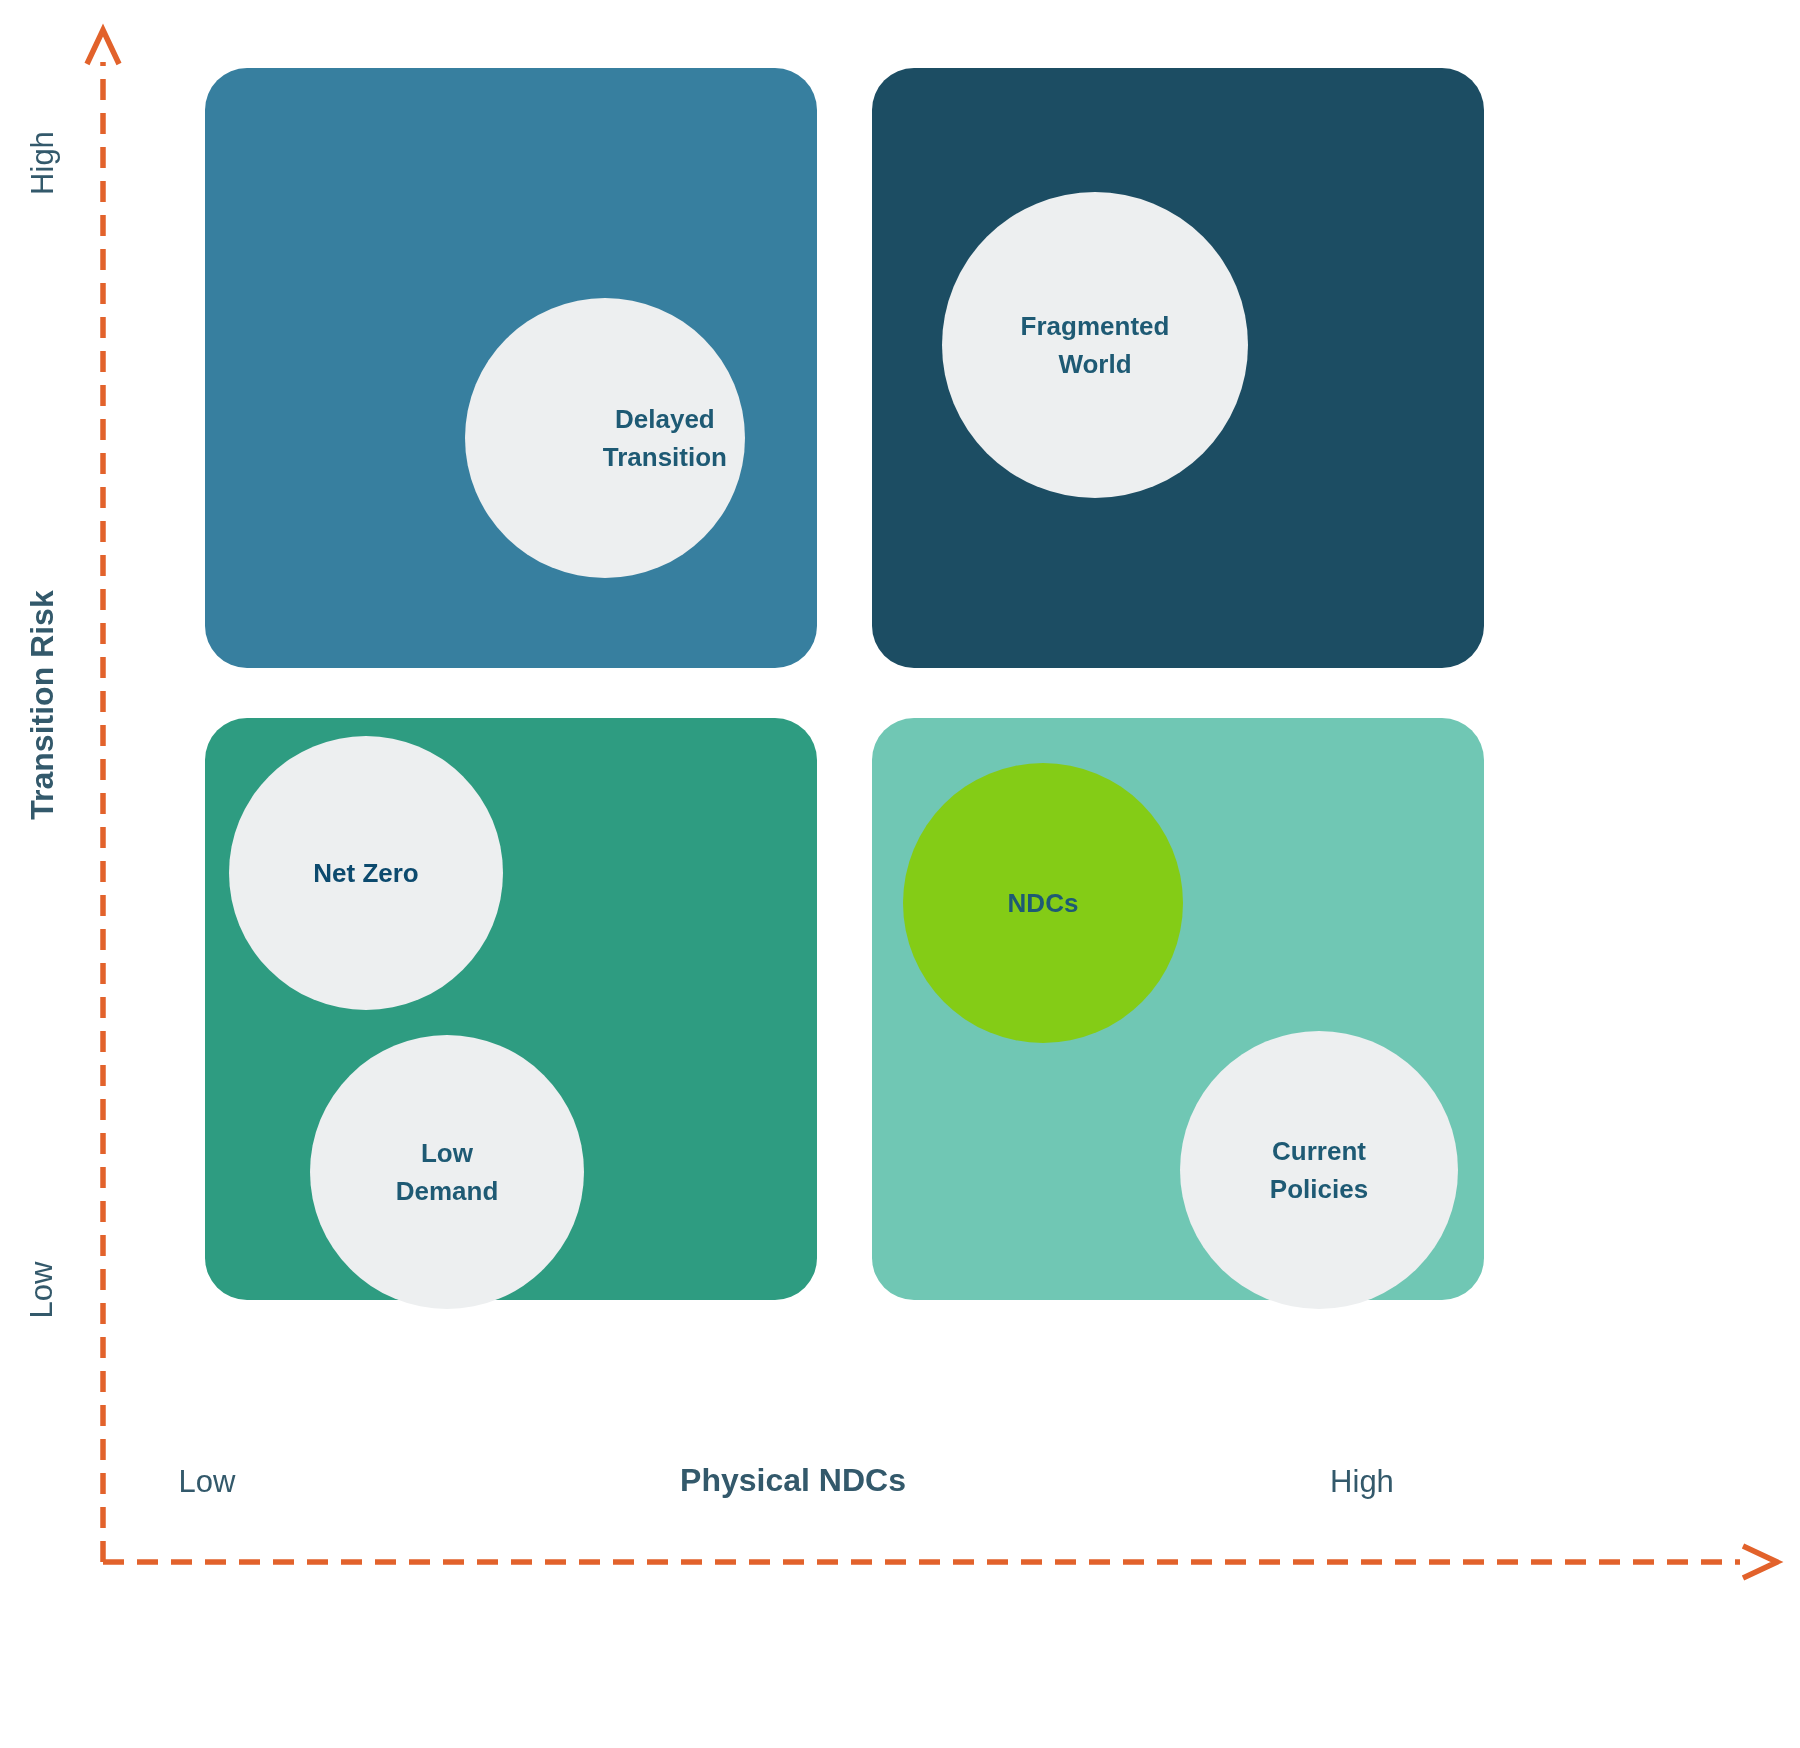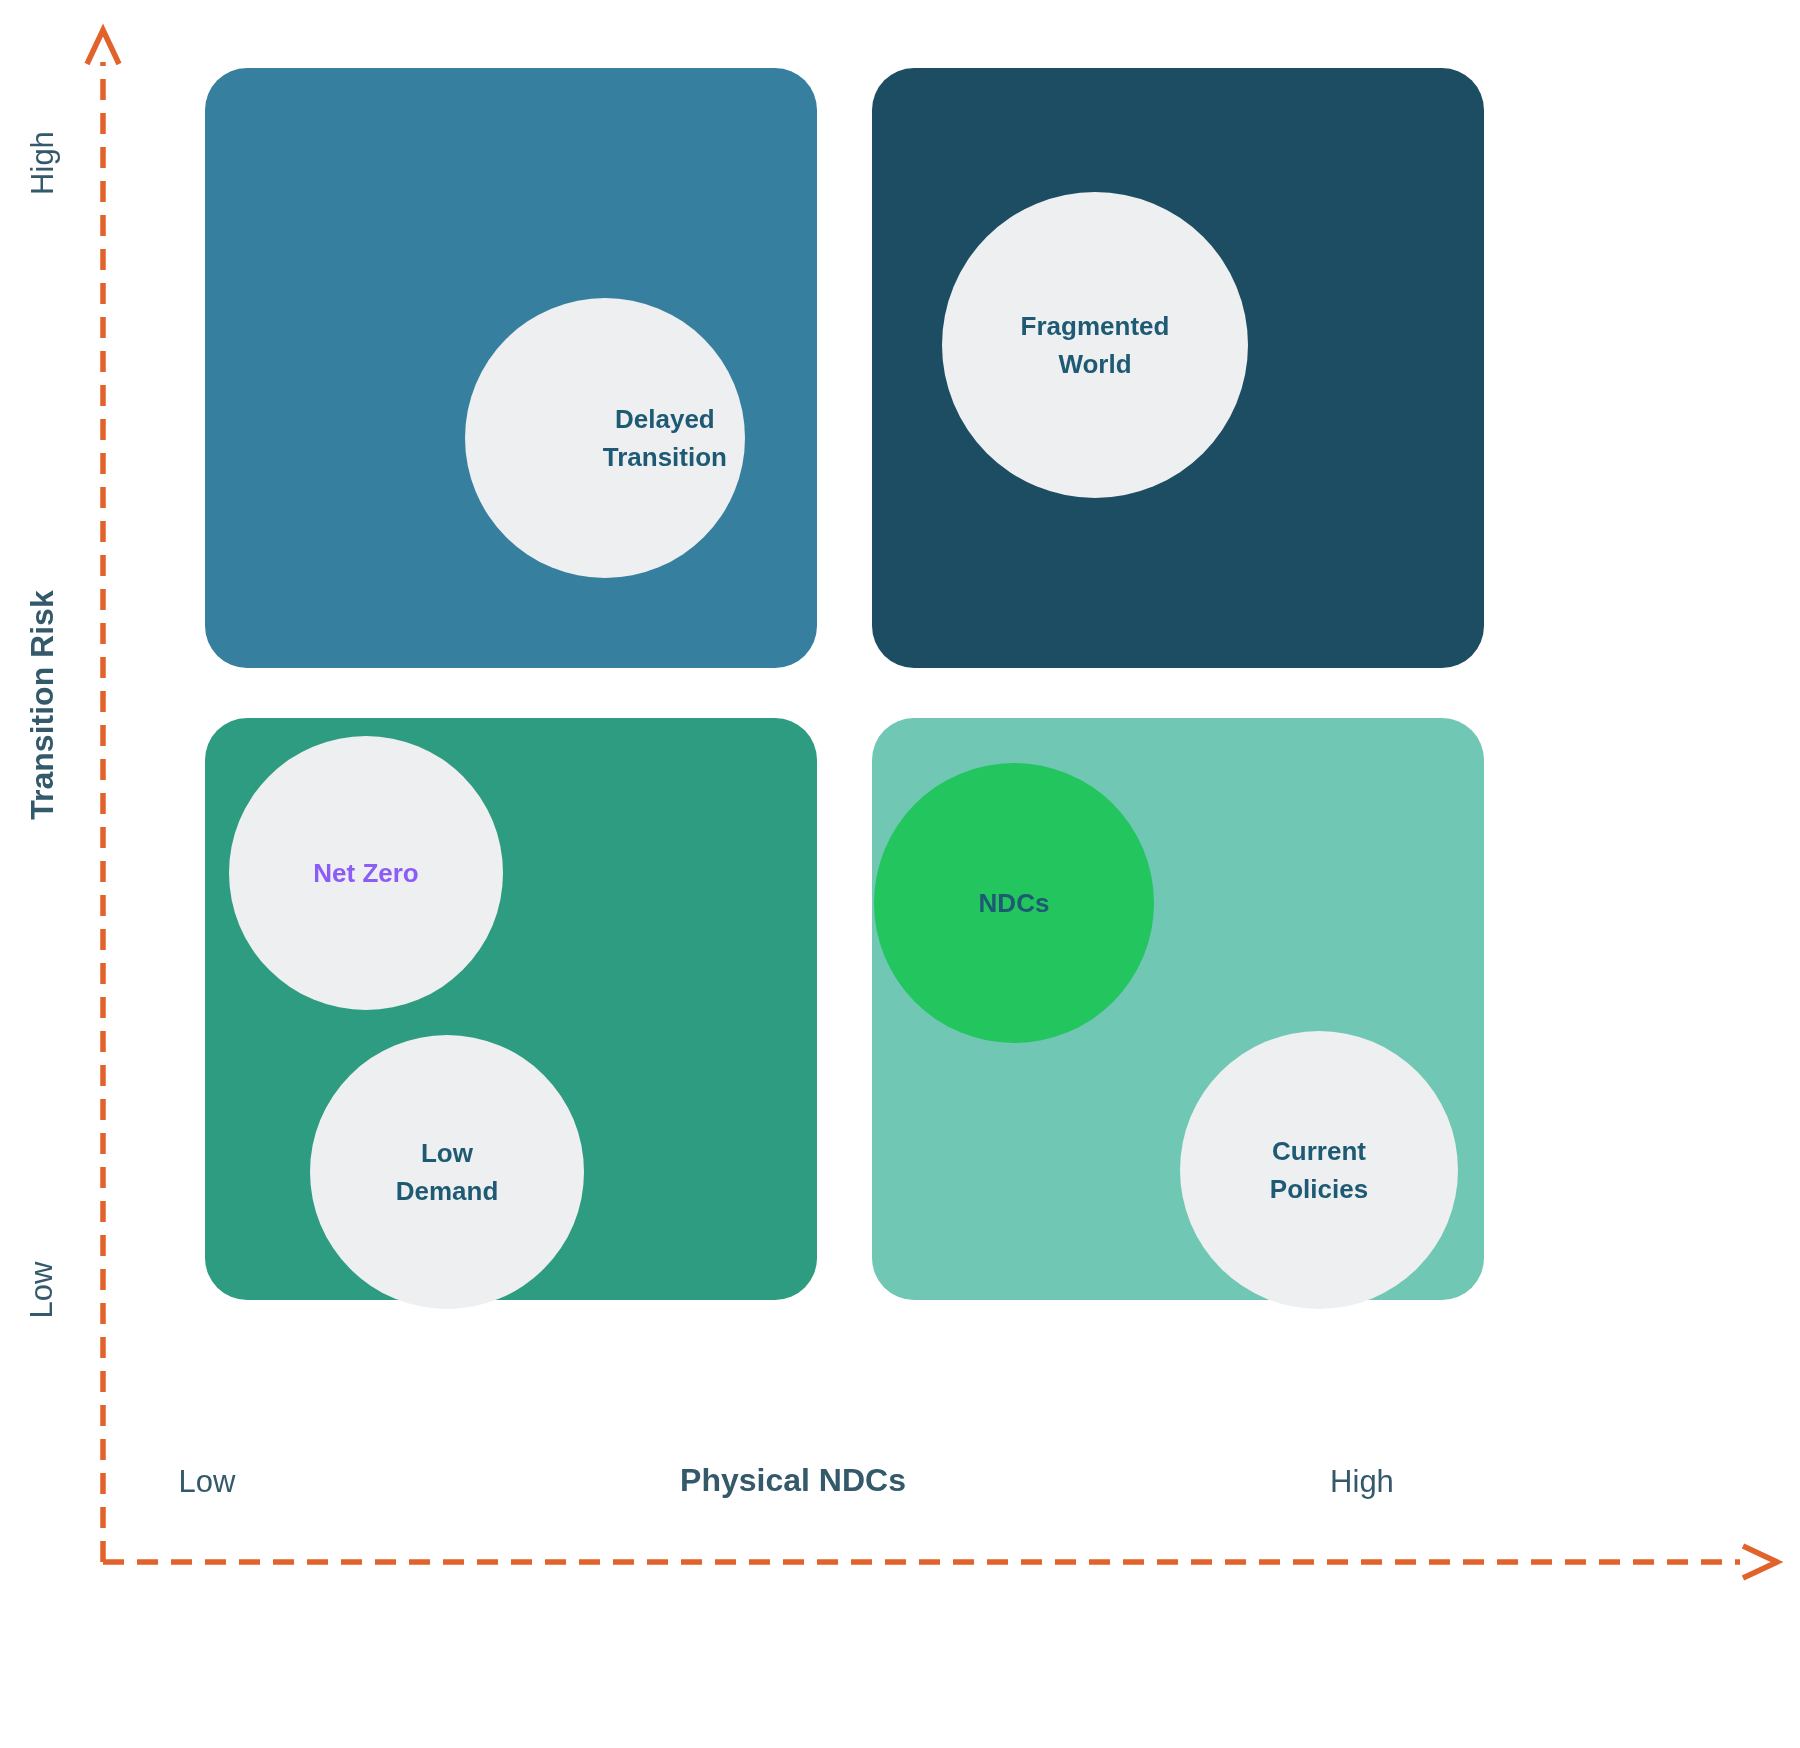--- a/index.html
+++ b/index.html
@@ -75,30 +75,30 @@
     <span class="circle-label" style="color: rgb(30, 90, 116);">Delayed
 Transition</span>
   </div>
 
   <div class="circle" style="left: 942px; top: 192px; width: 306px; height: 306px; background-color: rgb(237, 239, 240);">
     <span class="circle-label" style="color: rgb(30, 90, 116);">Fragmented
 World</span>
   </div>
 
   <div class="circle" style="left: 229px; top: 736px; width: 274px; height: 274px; background-color: rgb(237, 239, 240);">
-    <span class="circle-label" style="color: #8b5cf6;">Net Zero</span>
+    <span class="circle-label" style="color: #0c4a6e;">Net Zero</span>
   </div>
 
 
   <div class="circle" style="left: 310px; top: 1035px; width: 274px; height: 274px; background-color: rgb(237, 239, 240);">
     <span class="circle-label" style="color: rgb(30, 90, 116);">Low
 Demand</span>
   </div>
 
-  <div class="circle" style="left: 874px; top: 763px; width: 280px; height: 280px; background-color: #22c55e;">
+  <div class="circle" style="left: 903px; top: 763px; width: 280px; height: 280px; background-color: #84cc16;">
     <span class="circle-label" style="color: rgb(30, 90, 116);">NDCs</span>
   </div>
 
   <div class="circle" style="left: 1180px; top: 1031px; width: 278px; height: 278px; background-color: rgb(237, 239, 240);">
     <span class="circle-label" style="color: rgb(30, 90, 116);">Current
 Policies</span>
   </div>
 
   <div class="axis-text vertical" style="left: -17px; top: 143px; width: 120px; color: rgb(51, 89, 107);">High</div>
 

